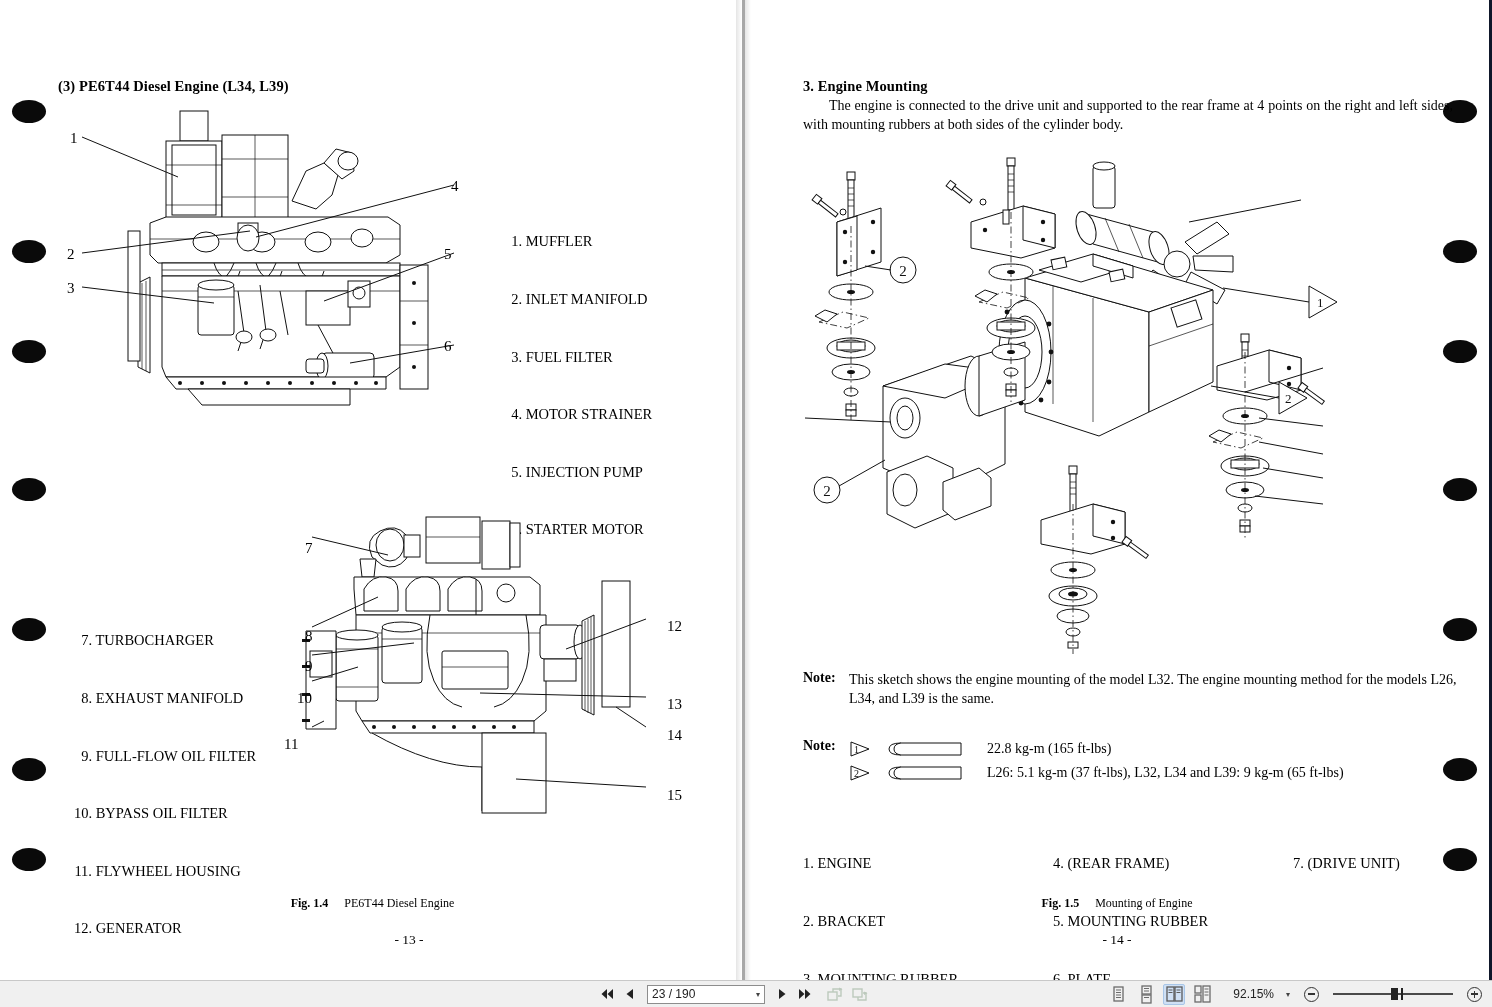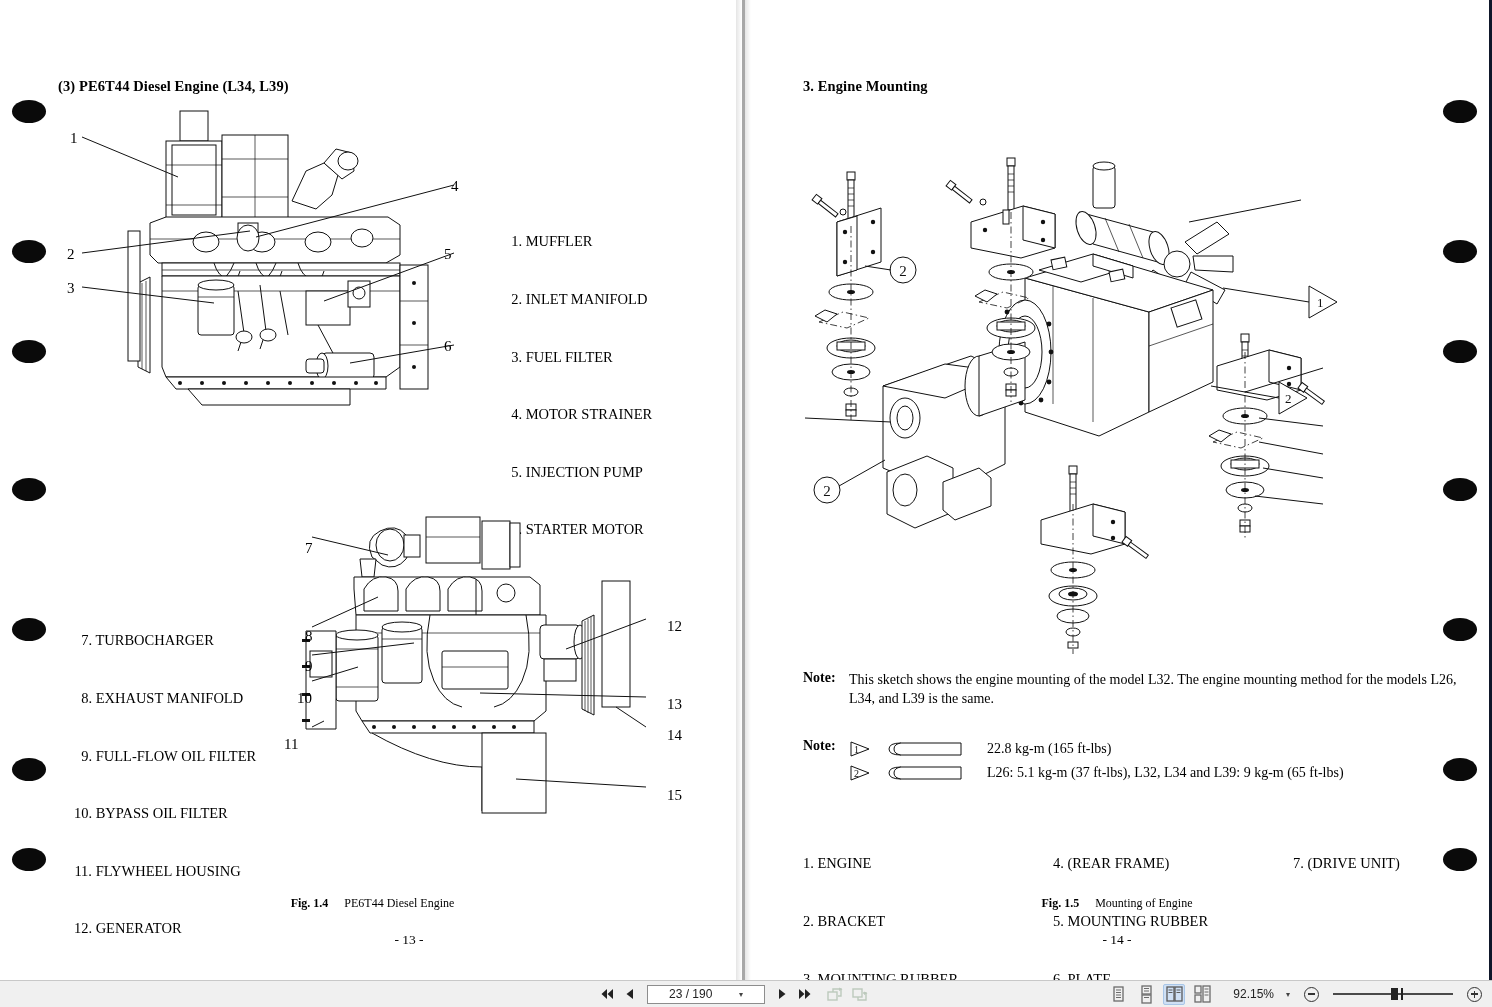--- a/index.html
+++ b/index.html
@@ -93,21 +93,21 @@
     border: 1px solid transparent; border-radius: 2px;
     cursor: default;
   }
   .tbtn.active { background: #cfe0f5; border-color: #a8c6e8; }
   .pagebox {
     width: 118px; height: 19px; margin: 0 4px;
     border: 1px solid #8d8d8d; background: #fff;
     display: flex; align-items: center;
     font-family: "Liberation Sans", sans-serif;
     font-size: 12px; color: #222;
-    padding: 0 21px;
+    padding: 0 4px;
   }
   .pagebox .val { flex: 1; }
   .pagebox .arrow { font-size: 8px; color: #444; }
   .zoomval { font-size: 12px; color: #222; margin: 0 6px 0 14px; }
   .zcaret { font-size: 8px; color: #444; margin-right: 6px; }
   .slider { position: relative; width: 120px; height: 14px; margin: 0 6px; }
   .slider .track { position: absolute; top: 6px; left: 0; width: 120px; height: 1.5px; background: #4a4a4a; }
   .slider .knob  { position: absolute; top: 1px; left: 58px; width: 7px; height: 12px; background: #222; }
   .slider .tick  { position: absolute; top: 1px; left: 68px; width: 1.5px; height: 12px; background: #222; }
   .circ-btn {
@@ -374,20 +374,21 @@
     <div class="punch r" style="top:240px;"></div>
     <div class="punch r" style="top:340px;"></div>
     <div class="punch r" style="top:478px;"></div>
     <div class="punch r" style="top:618px;"></div>
     <div class="punch r" style="top:758px;"></div>
     <div class="punch r" style="top:848px;"></div>
     <div class="gutter-shade" style="left:0;background:linear-gradient(to left, rgba(0,0,0,0), rgba(0,0,0,0.10));"></div>
 
     <div class="heading" style="position:absolute;left:58px;top:78px;">3.  Engine Mounting</div>
 
+    <div class="body-txt" style="position:absolute;left:58px;top:96px;width:650px;text-indent:26px;">The engine is connected to the drive unit and supported to the rear frame at 4 points on the right and left sides, with mounting rubbers at both sides of the cylinder body.</div>
 
     <div class="fig" style="left:48px;top:160px;">
       <svg width="640" height="500" viewBox="0 0 640 500">
 
         <rect class="fillw" x="300" y="6" width="22" height="42" rx="3"></rect>
         <ellipse class="fillw" cx="311" cy="6" rx="11" ry="4"></ellipse>
 
         <path class="fillw" d="M286 52 L360 72 L372 104 L300 84 Z"></path>
         <ellipse class="fillw" cx="293" cy="68" rx="9" ry="17" transform="rotate(-18 293 68)"></ellipse>
         <ellipse class="fillw" cx="366" cy="88" rx="9" ry="17" transform="rotate(-18 366 88)"></ellipse>

